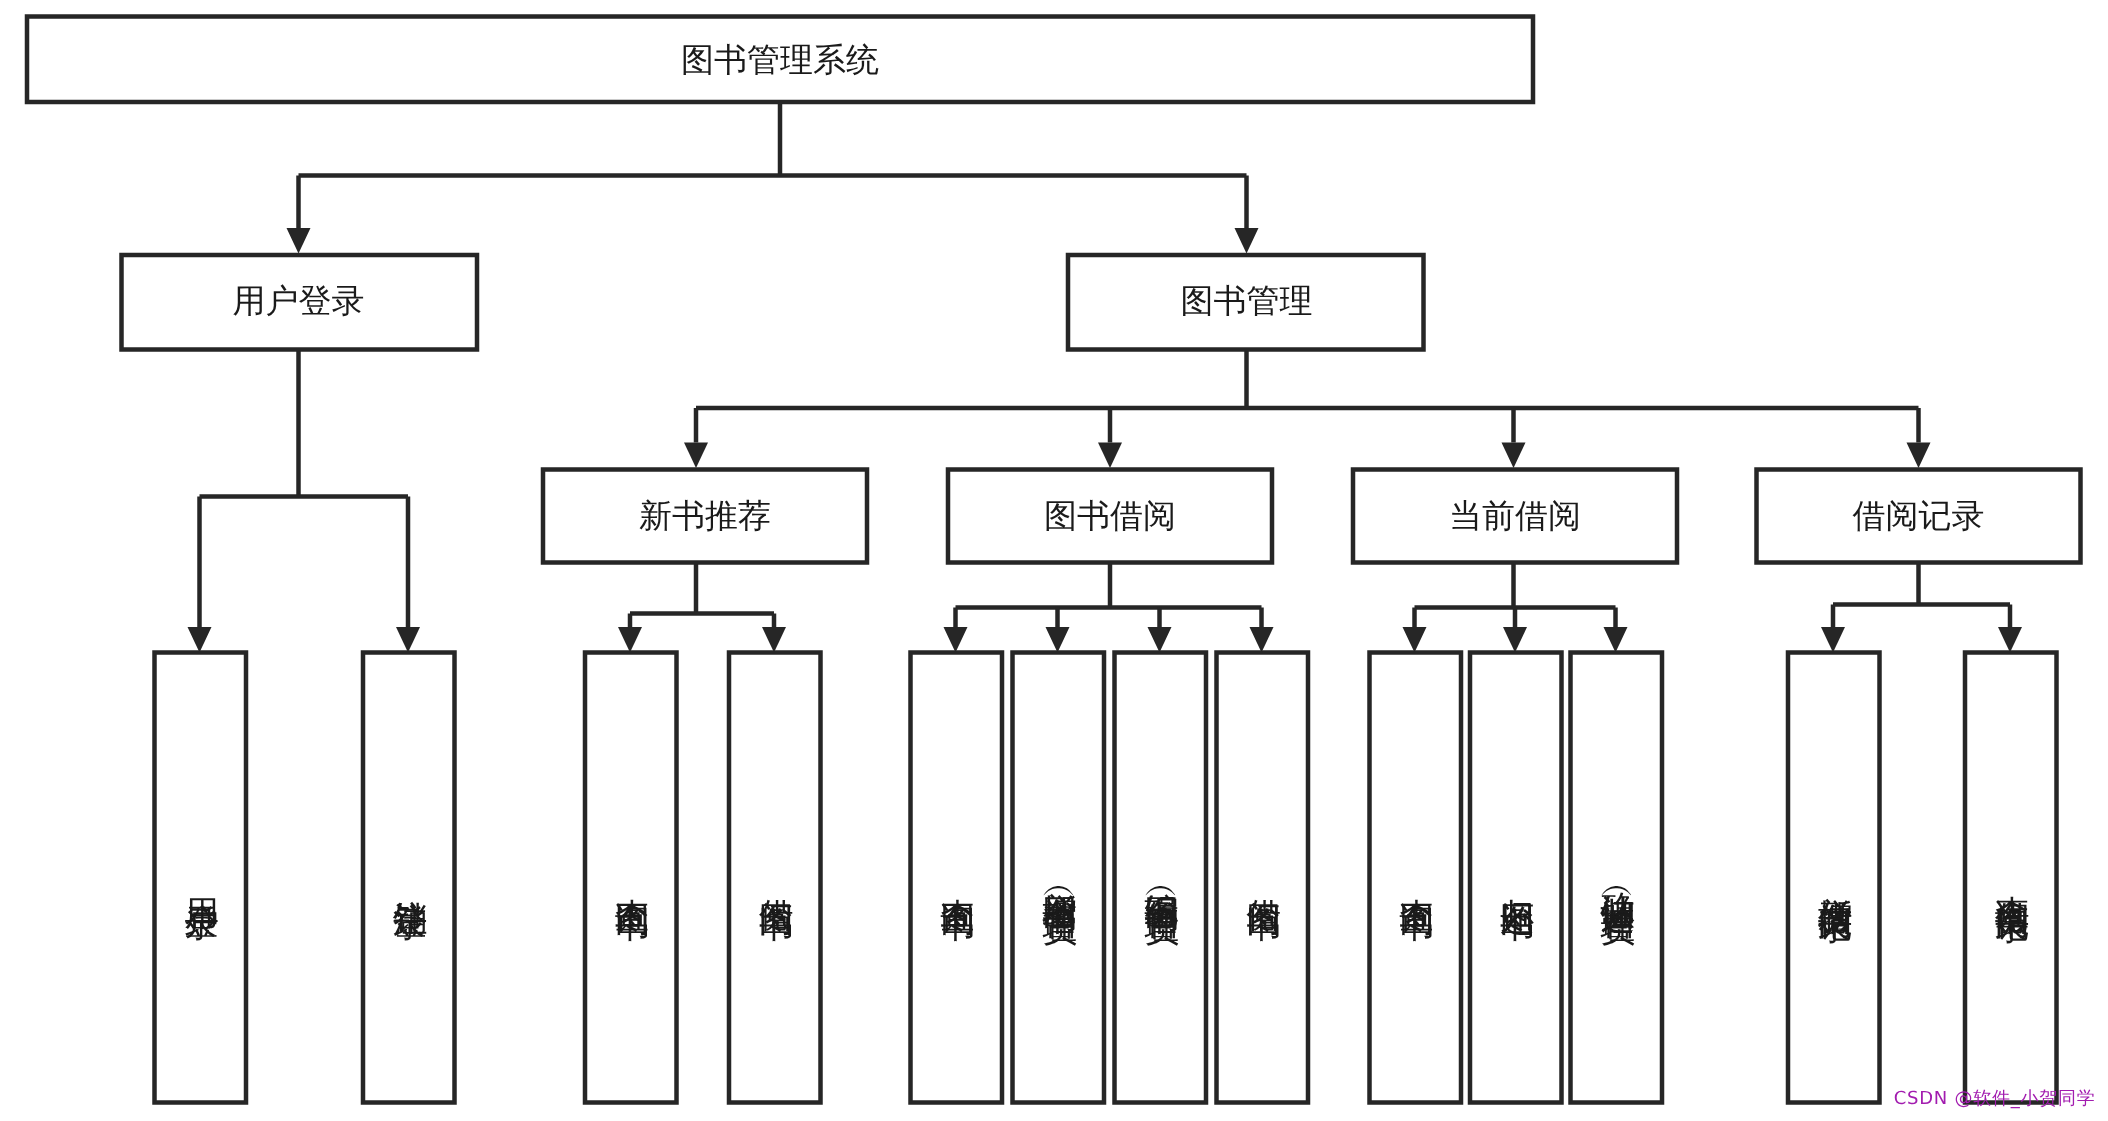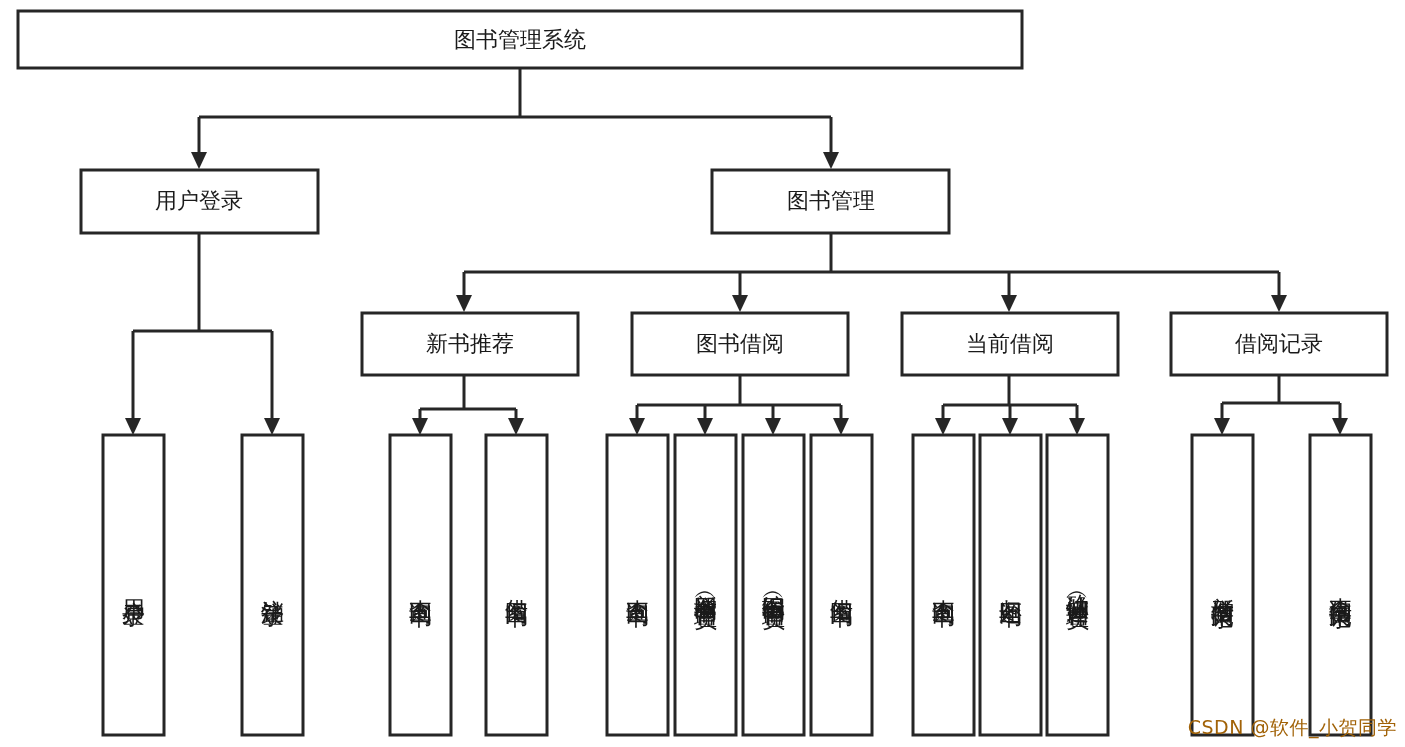--- a/index.html
+++ b/index.html
@@ -61,22 +61,22 @@
     letter-spacing: 2px;
     color: #1a1a1a;
     white-space: nowrap;
     pointer-events: none;
   }
   .watermark {
     position: absolute;
     right: 8px;
     bottom: 6px;
     font-family: "DejaVu Sans", "Liberation Sans", sans-serif;
-    font-size: 19px;
-    color: #a16207;
+    font-size: 12px;
+    color: #a21caf;
     letter-spacing: 0.5px;
   }
 </style>
 </head>
 <body>
 
 <div id="diagram-root">
 
   <svg id="flow" viewBox="0 0 1405 747">
 

